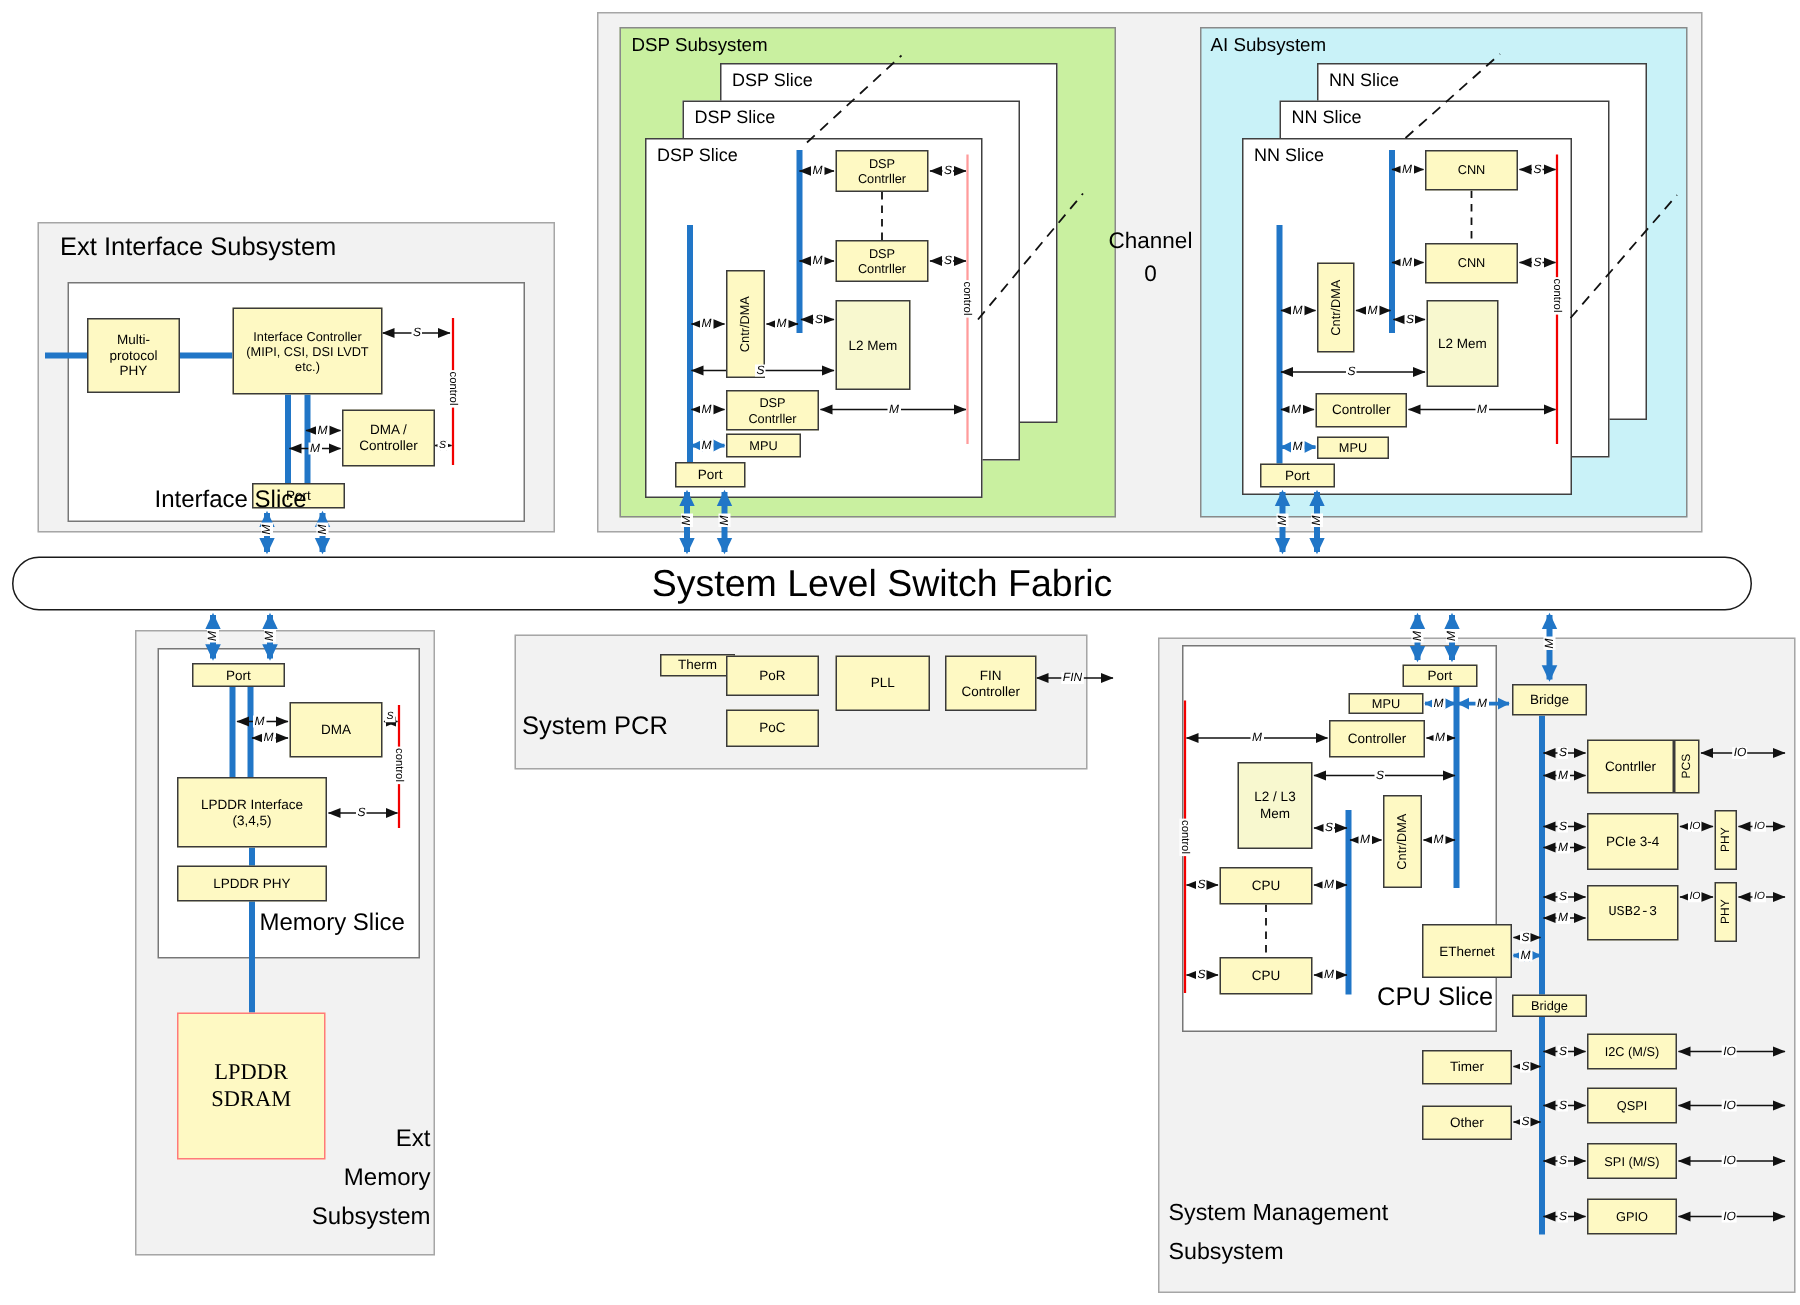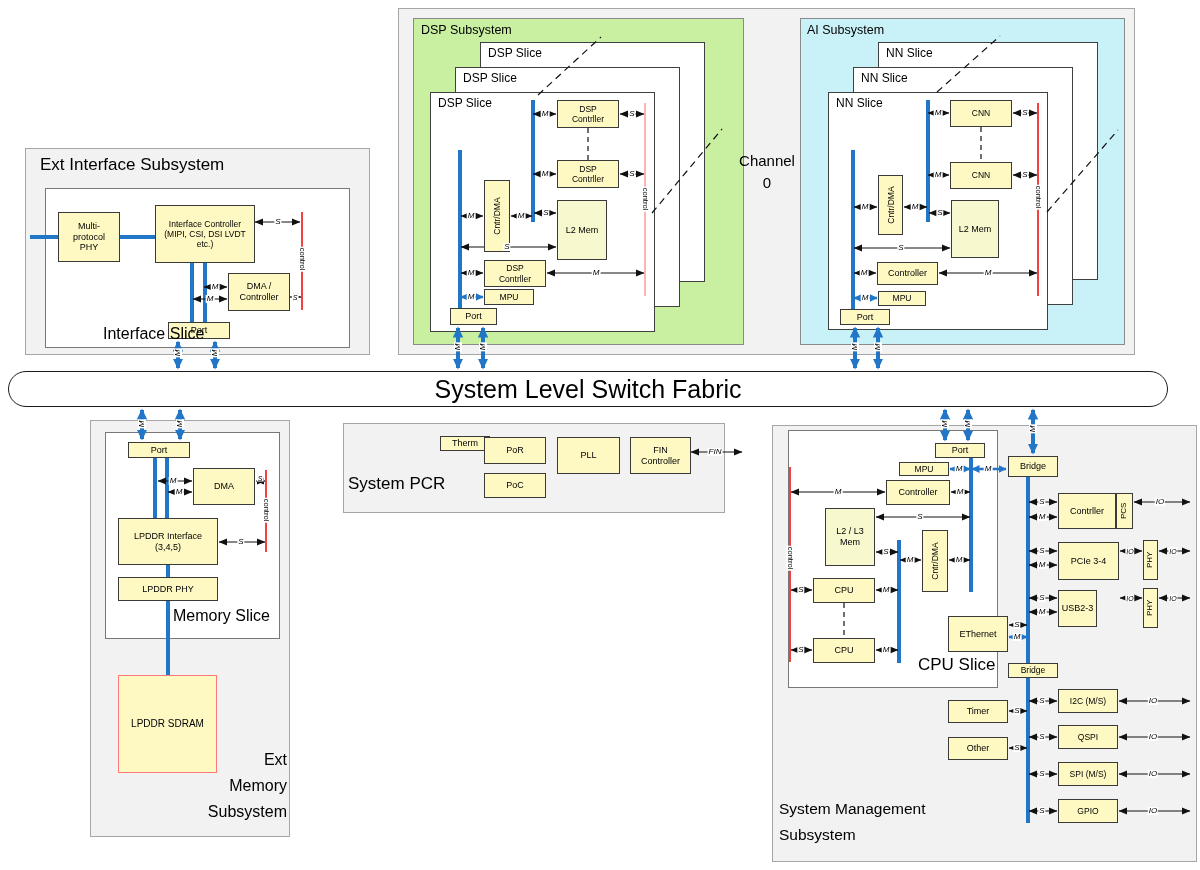--- a/index.html
+++ b/index.html
@@ -227,21 +227,21 @@
 
   <div class="lbl" style="left:8px;top:375px;width:1160px;text-align:center;font-size:25px;">System Level Switch Fabric</div>
 
   <div class="box" style="left:128px;top:442px;width:62px;height:16px;">Port</div>
   <div class="box" style="left:193px;top:468px;width:62px;height:37px;">DMA</div>
   <div class="box" style="left:118px;top:518px;width:100px;height:47px;">LPDDR Interface
 (3,4,5)</div>
   <div class="box" style="left:118px;top:577px;width:100px;height:24px;">LPDDR PHY</div>
   <div class="lbl" style="left:173px;top:607px;font-size:16px;">Memory Slice</div>
   <div class="ctl" style="left:266px;top:510px;">control</div>
-  <div class="box" style="left:118px;top:675px;width:99px;height:98px;border-color:#ff7a7a;font-size:10px;">LPDDR SDRAM</div>
+  <div class="box" style="left:118px;top:675px;width:99px;height:98px;border-color:#ff7a7a;font-size:15px;font-family:Liberation Serif, serif;">LPDDR SDRAM</div>
   <div class="lbl" style="left:193px;top:747px;width:94px;text-align:right;font-size:16px;line-height:26px;">Ext
 Memory
 Subsystem</div>
 
   <div class="box" style="left:428px;top:436px;width:50px;height:15px;margin-left:12px;">Therm</div>
   <div class="box" style="left:484px;top:437px;width:62px;height:27px;">PoR</div>
   <div class="box" style="left:484px;top:473px;width:62px;height:25px;">PoC</div>
   <div class="box" style="left:557px;top:437px;width:63px;height:37px;">PLL</div>
   <div class="box" style="left:630px;top:437px;width:61px;height:37px;">FIN
 Controller</div>
@@ -259,21 +259,21 @@
   <div class="lbl" style="left:918px;top:655px;font-size:17px;">CPU Slice</div>
   <div class="ctl" style="left:790px;top:558px;">control</div>
   <div class="box" style="left:1008px;top:456px;width:50px;height:21px;">Bridge</div>
   <div class="box f85" style="left:1008px;top:663px;width:50px;height:15px;">Bridge</div>
   <div class="box" style="left:948px;top:700px;width:60px;height:23px;">Timer</div>
   <div class="box" style="left:948px;top:737px;width:60px;height:23px;">Other</div>
   <div class="box" style="left:1058px;top:493px;width:58px;height:36px;">Contrller</div>
   <div class="box" style="left:1116px;top:493px;width:17px;height:36px;"><span class="vt f8">PCS</span></div>
   <div class="box" style="left:1058px;top:542px;width:61px;height:38px;">PCIe 3-4</div>
   <div class="box" style="left:1143px;top:540px;width:15px;height:40px;"><span class="vt f8">PHY</span></div>
-  <div class="box" style="left:1058px;top:590px;width:39px;height:37px;">USB2-3</div>
+  <div class="box" style="left:1058px;top:590px;width:61px;height:37px;font-family:Liberation Mono, monospace;">USB2-3</div>
   <div class="box" style="left:1143px;top:588px;width:15px;height:40px;"><span class="vt f8">PHY</span></div>
   <div class="box f85" style="left:1058px;top:689px;width:60px;height:24px;">I2C (M/S)</div>
   <div class="box f85" style="left:1058px;top:725px;width:60px;height:24px;">QSPI</div>
   <div class="box f85" style="left:1058px;top:762px;width:60px;height:24px;">SPI (M/S)</div>
   <div class="box f85" style="left:1058px;top:799px;width:60px;height:24px;">GPIO</div>
   <div class="lbl" style="left:779px;top:796px;font-size:15.5px;line-height:26px;">System Management
 Subsystem</div>
 
   <i class="al" style="left:278px;top:222px;">S</i>
   <i class="al" style="left:215px;top:287px;">M</i>

